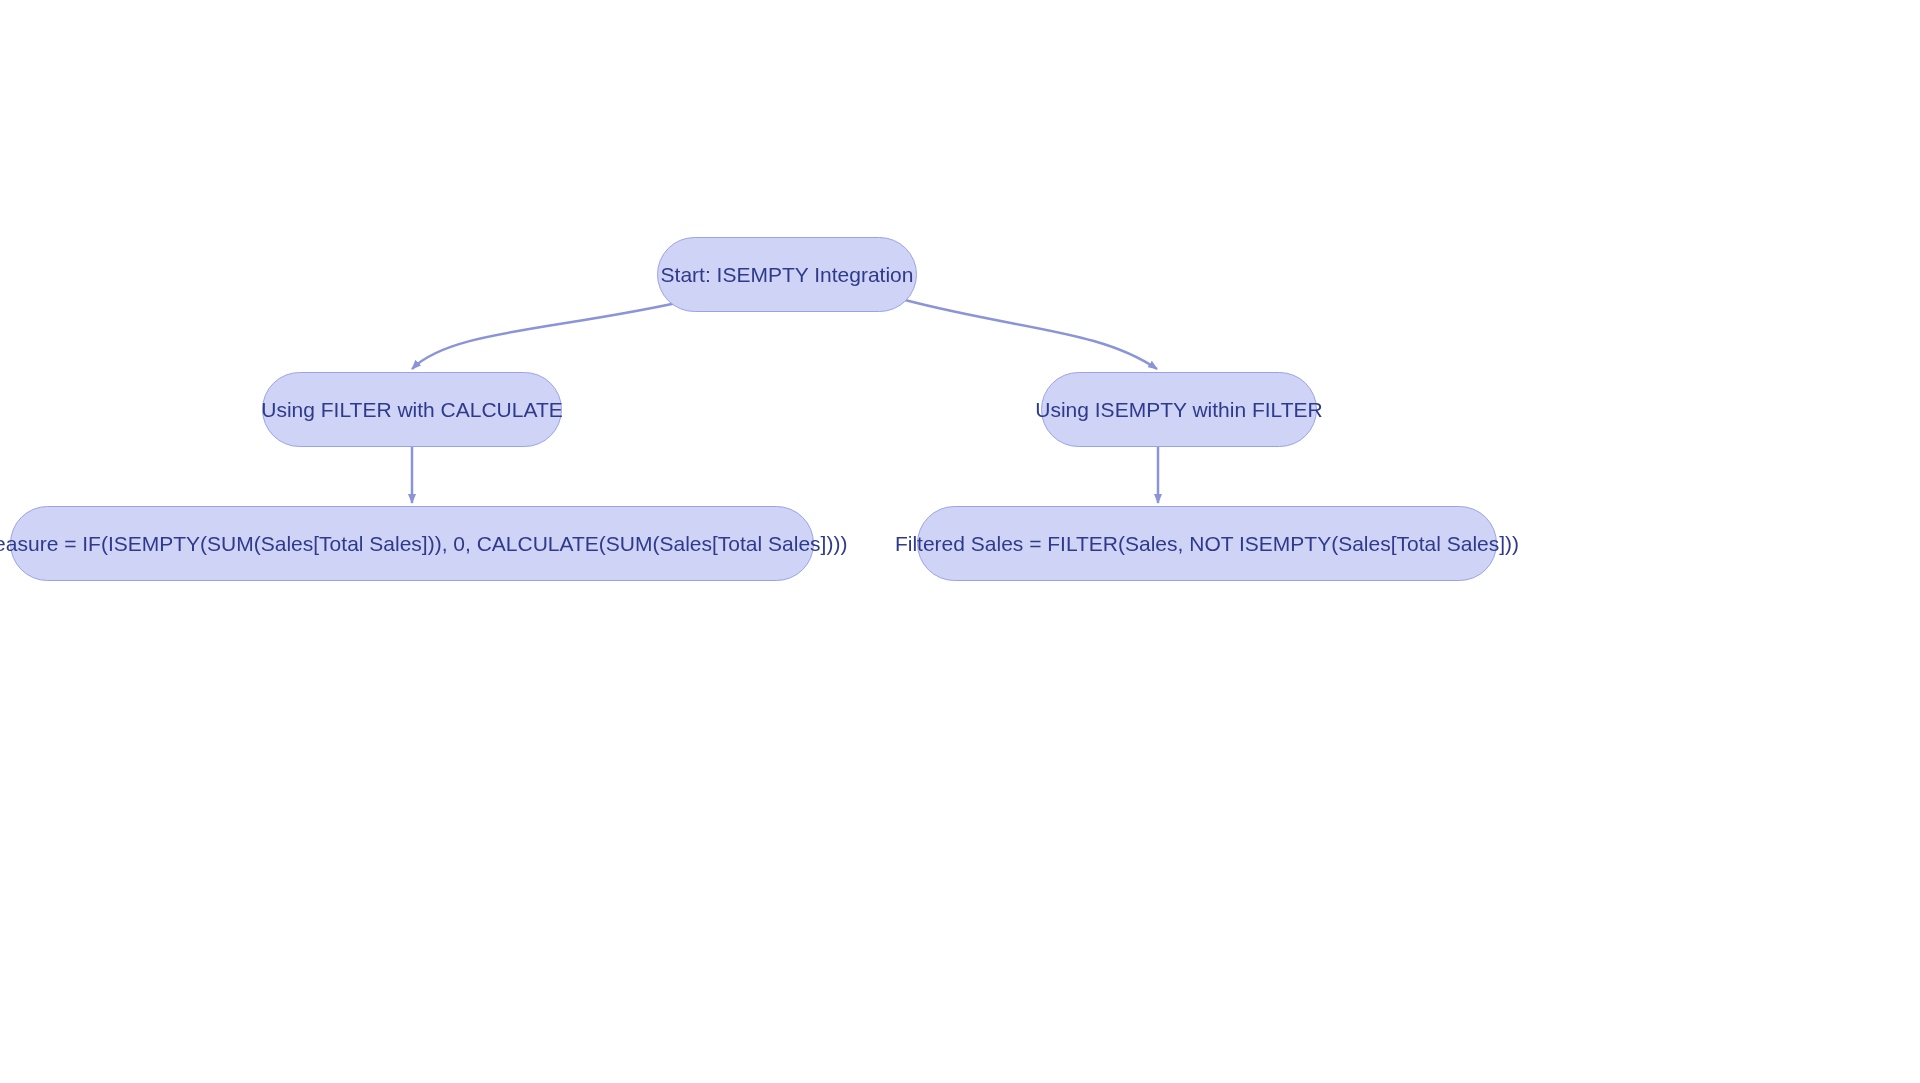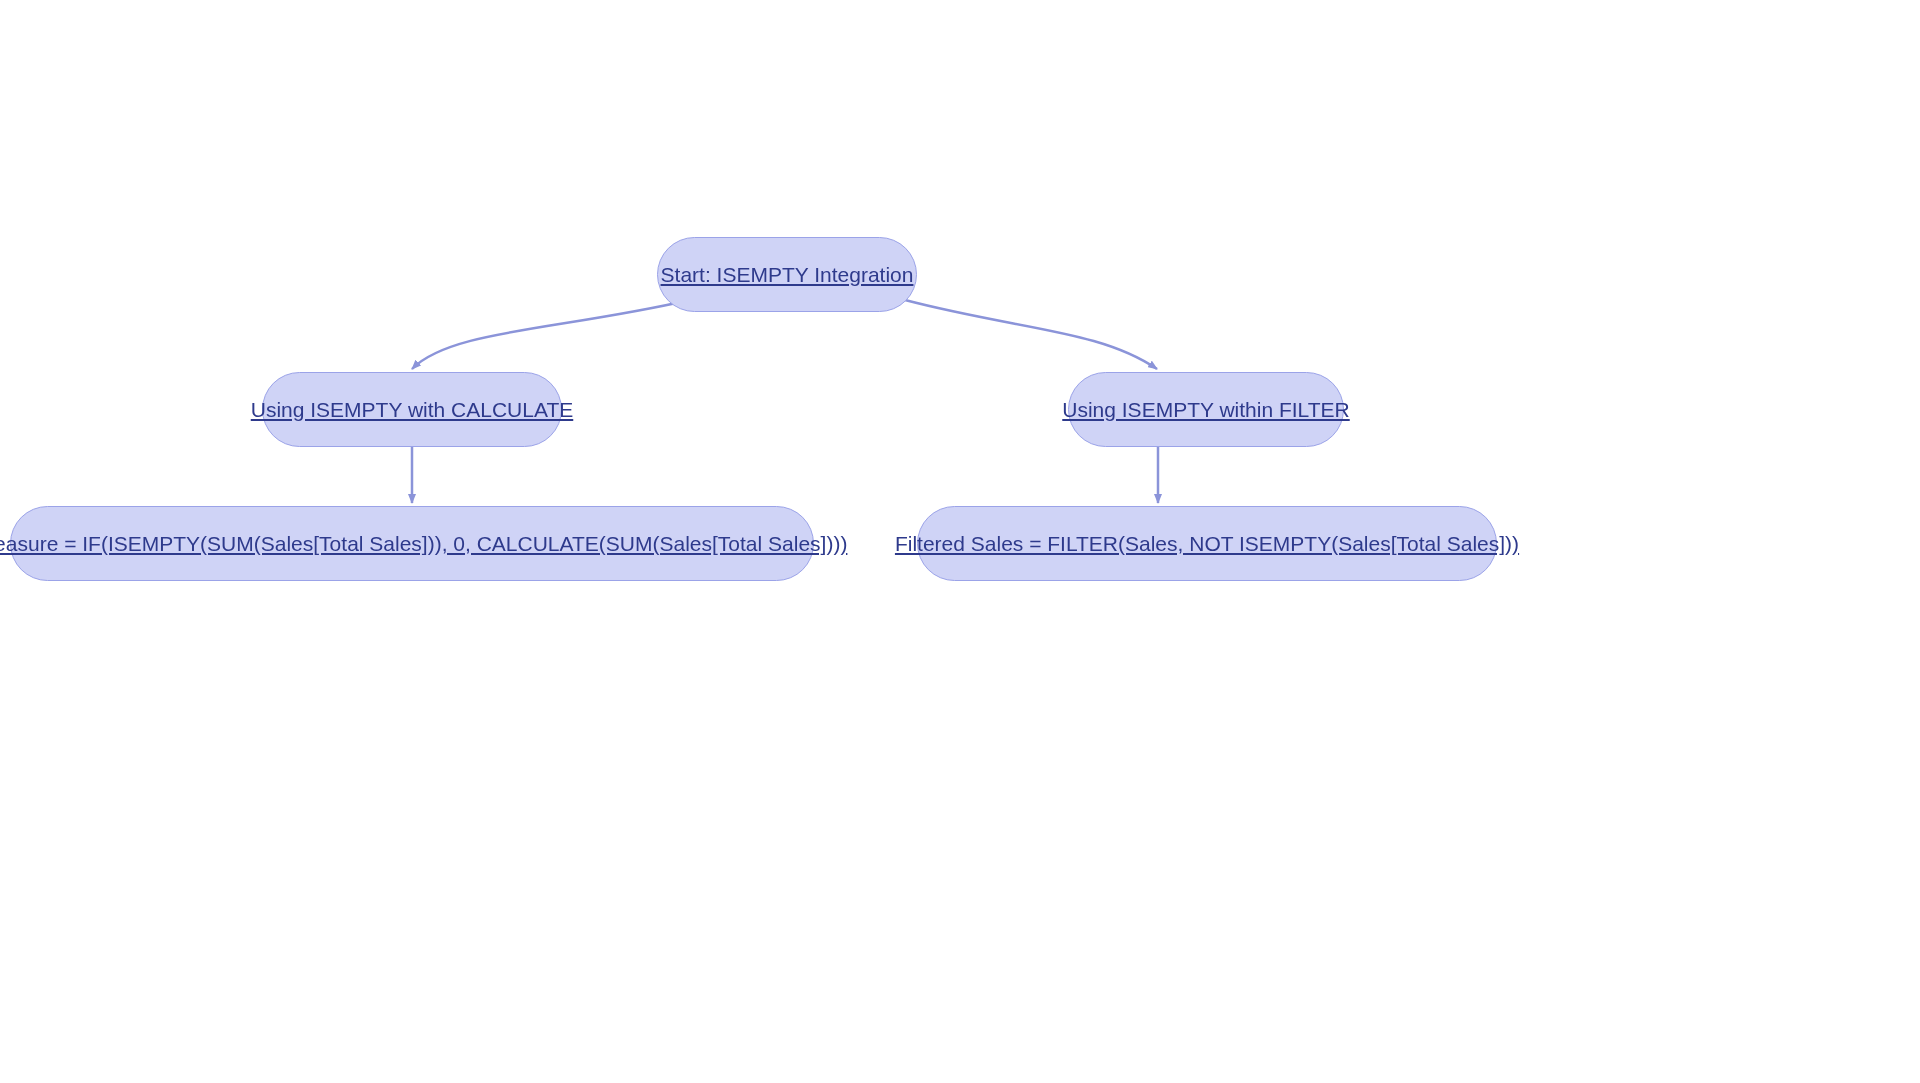--- a/index.html
+++ b/index.html
@@ -17,21 +17,20 @@
     border: 1px solid #9ba3e8;
     color: #2e3a8c;
     font-size: 21px;
     display: flex;
     align-items: center;
     justify-content: center;
     text-align: center;
     padding: 0 34px;
     white-space: nowrap;
     border-radius: 40px;
-    text-decoration: underline;
   }
   svg.edges {
     position: absolute;
     top: 0;
     left: 0;
     width: 1920px;
     height: 1083px;
     pointer-events: none;
   }
 </style>
@@ -52,24 +51,24 @@
   <path d="M 412 447 L 412 503" fill="none" stroke="#8b94d9" stroke-width="2.5" marker-end="url(#arrowhead)"></path>
 
   <path d="M 1158 447 L 1158 503" fill="none" stroke="#8b94d9" stroke-width="2.5" marker-end="url(#arrowhead)"></path>
 </svg>
 
 <div class="node" style="left:657px; top:237px; width:260px; height:75px;">
   <span>Start: ISEMPTY Integration</span>
 </div>
 
 <div class="node" style="left:262px; top:372px; width:300px; height:75px;">
-  <span>Using ISEMPTY with CALCULATE</span>
+  <span>Using FILTER with CALCULATE</span>
 </div>
 
-<div class="node" style="left:1068px; top:372px; width:276px; height:75px;">
+<div class="node" style="left:1041px; top:372px; width:276px; height:75px;">
   <span>Using ISEMPTY within FILTER</span>
 </div>
 
 <div class="node" style="left:10px; top:506px; width:804px; height:75px;">
   <span>Measure = IF(ISEMPTY(SUM(Sales[Total Sales])), 0, CALCULATE(SUM(Sales[Total Sales])))</span>
 </div>
 
 <div class="node" style="left:917px; top:506px; width:580px; height:75px;">
   <span>Filtered Sales = FILTER(Sales, NOT ISEMPTY(Sales[Total Sales]))</span>
 </div>

